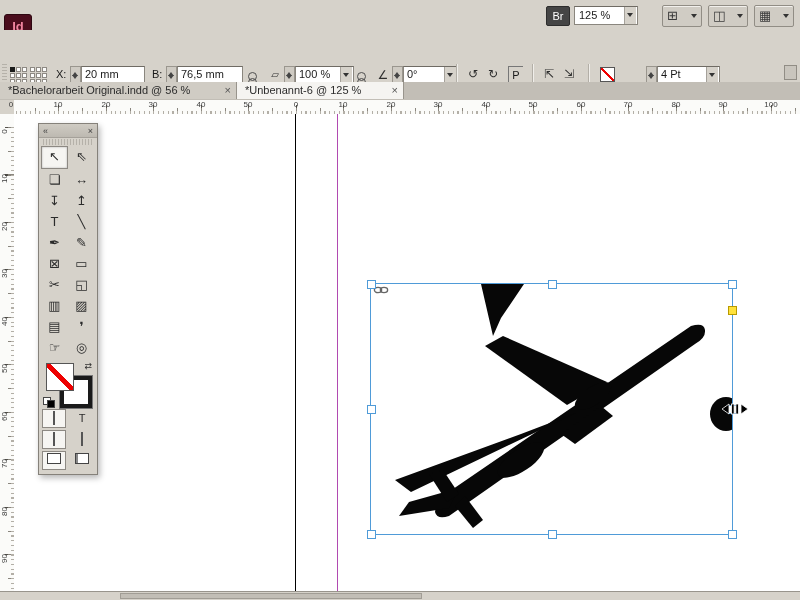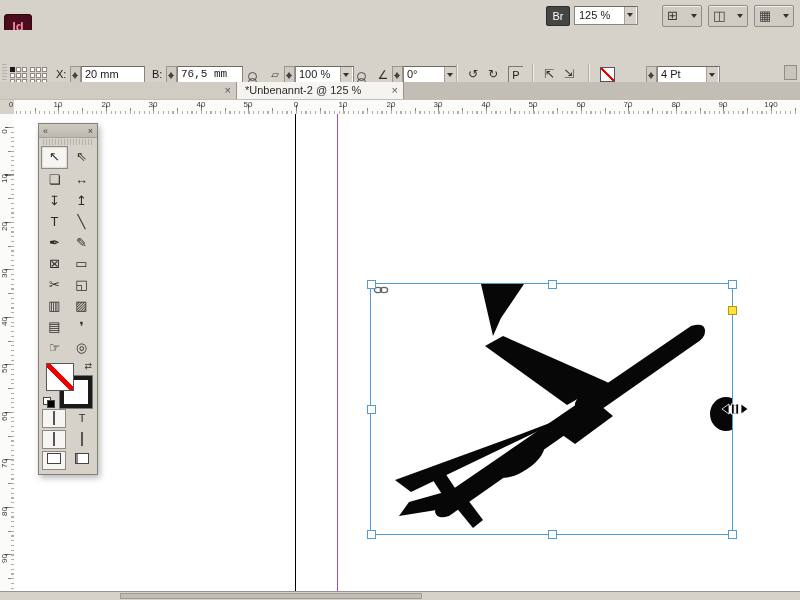--- a/index.html
+++ b/index.html
@@ -171,21 +171,21 @@
 
   <span class="flbl" style="left:56px;top:36px;">X:</span>
   <span class="stepper" style="left:70px;top:36px;"></span>
   <span class="fld" style="left:81px;top:36px;width:56px;">20 mm</span>
   <span class="flbl" style="left:56px;top:58px;">Y:</span>
   <span class="stepper" style="left:70px;top:58px;"></span>
   <span class="fld" style="left:81px;top:58px;width:56px;">125,25 mm</span>
 
   <span class="flbl" style="left:152px;top:36px;">B:</span>
   <span class="stepper" style="left:166px;top:36px;"></span>
-  <span class="fld" style="left:177px;top:36px;width:58px;font-family:Liberation Mono, monospace;">76,5 mm</span>
+  <span class="fld" style="left:177px;top:36px;width:58px;">76,5 mm</span>
   <span class="flbl" style="left:152px;top:58px;">H:</span>
   <span class="stepper" style="left:166px;top:58px;"></span>
   <span class="fld" style="left:177px;top:58px;width:58px;">51,992 mm</span>
 
   <span class="chain" style="left:247px;top:42px;">
       <i></i>
       <i></i>
     </span>
 
   <span class="cpbtn" style="left:266px;top:36px;font-size:10px;">▱</span>
@@ -247,24 +247,25 @@
   <span class="fld hasdd" id="stroke-style" style="left:646px;top:58px;width:66px;">
     <span class="bar"></span>
     <span class="dd"></span>
   </span>
 
   <span id="cp-end-btn"></span>
 </div>
 
 <div id="tabbar">
   <div class="doc-tab" style="left:0;width:208px;">
+    <span>*Bachelorarbeit Original.indd @ 56 %</span>
     <span class="tab-close">×</span>
   </div>
   <div class="doc-tab active" style="left:237px;width:138px;">
-    <span>*Unbenannt-2 @ 125 %</span>
+    <span>*Unbenannt-6 @ 125 %</span>
     <span class="tab-close">×</span>
   </div>
 </div>
 
 <div id="ruler-corner"></div>
 <div id="hruler">
     <span class="hrl" style="left: -3px;">0</span>
     <span class="hrl" style="left: 44px;">10</span>
     <span class="hrl" style="left: 92px;">20</span>
     <span class="hrl" style="left: 139px;">30</span>

